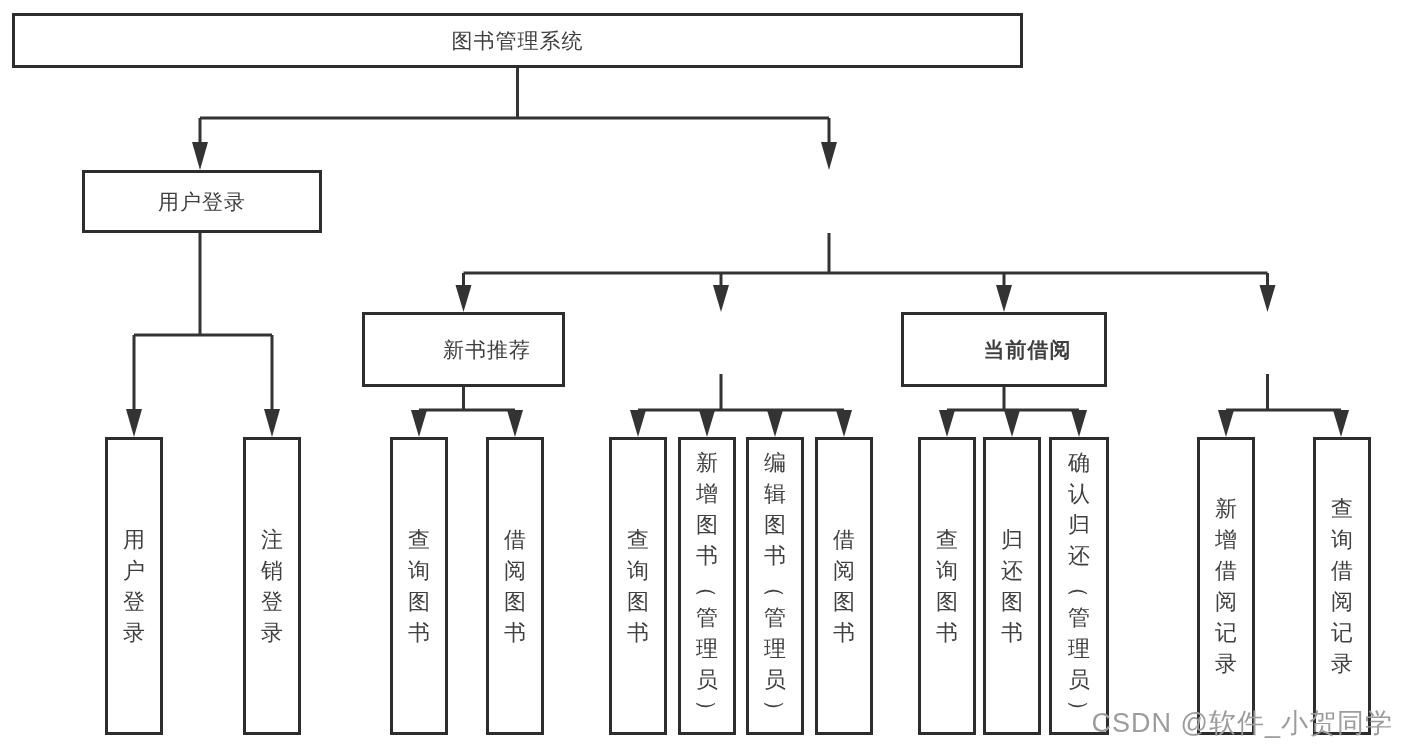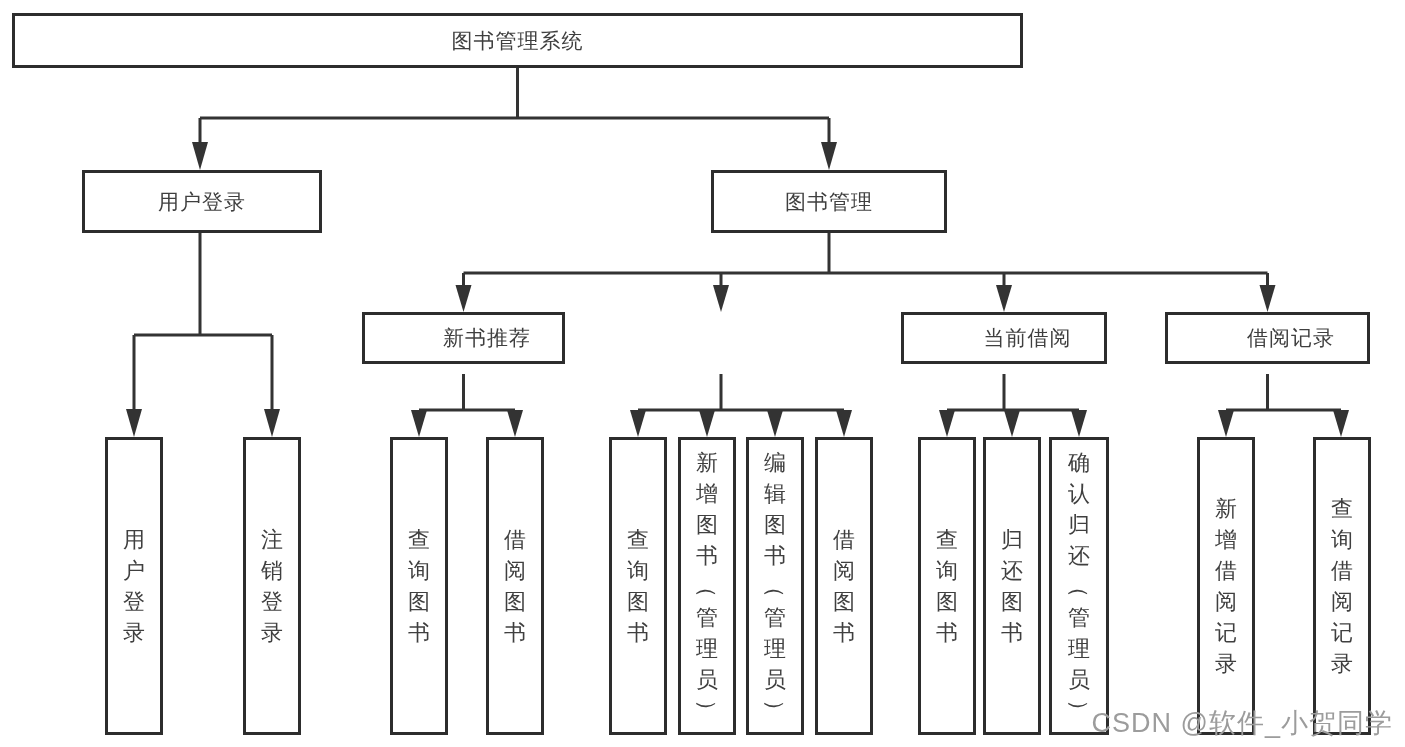--- a/index.html
+++ b/index.html
@@ -35,24 +35,24 @@
     color: #3f3f3f;
     letter-spacing: 1px;
     white-space: nowrap;
   }
 
   .root-box   { left: 12px;  top: 13px;  width: 1011px; height: 55px; }
   .branch-box { top: 170px;  height: 63px; }
   .b-login    { left: 82px;  width: 240px; }
   .b-mgmt     { left: 711px; width: 236px; }
 
-  .group-box  { top: 312px; height: 52px; padding-left: 47px; }
+  .group-box  { top: 312px; height: 75px; padding-left: 47px; }
   .g-0 { left: 362px;  width: 203px; }
   .g-1 { left: 619px;  width: 204px; }
-  .g-2 { left: 901px;  width: 206px; }
+  .g-2 { left: 901px;  width: 206px; font-weight: bold; }
   .g-3 { left: 1165px; width: 205px; }
 
   .leaf { top: 437px; width: 58px; height: 298px; }
   .l-0  { left: 105px; }
   .l-1  { left: 243px; }
   .l-2  { left: 390px; }
   .l-3  { left: 486px; }
   .l-4  { left: 609px; }
   .l-5  { left: 678px; }
   .l-6  { left: 746px; }
@@ -124,32 +124,26 @@
     </g>
   </svg>
 
   <div class="box root-box">
     <span class="hlabel">图书管理系统</span>
   </div>
 
   <div class="box branch-box b-login">
     <span class="hlabel">用户登录</span>
   </div>
-  <div class="box branch-box b-mgmt">
-    <span class="hlabel">图书管理</span>
-  </div>
 
   <div class="box group-box g-0">
     <span class="hlabel">新书推荐</span>
   </div>
   <div class="box group-box g-2">
     <span class="hlabel">当前借阅</span>
-  </div>
-  <div class="box group-box g-3">
-    <span class="hlabel">借阅记录</span>
   </div>
 
   <div class="box leaf l-0">
     <span class="vtext">
         <span>用</span>
         <span>户</span>
         <span>登</span>
         <span>录</span>
       </span>
   </div>

